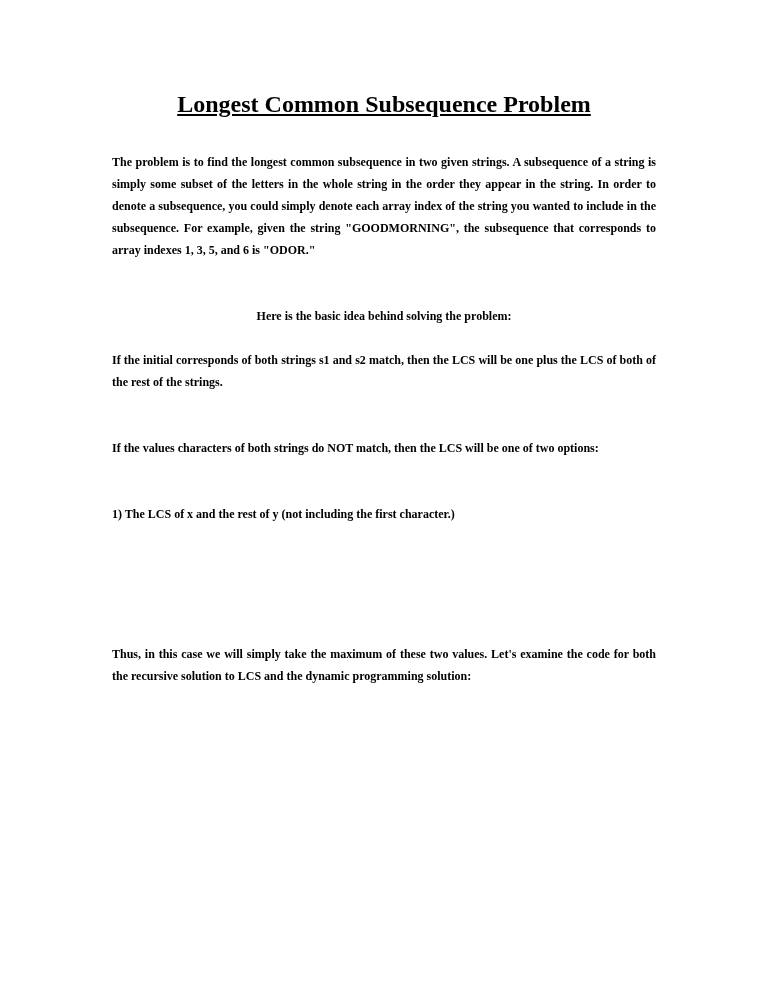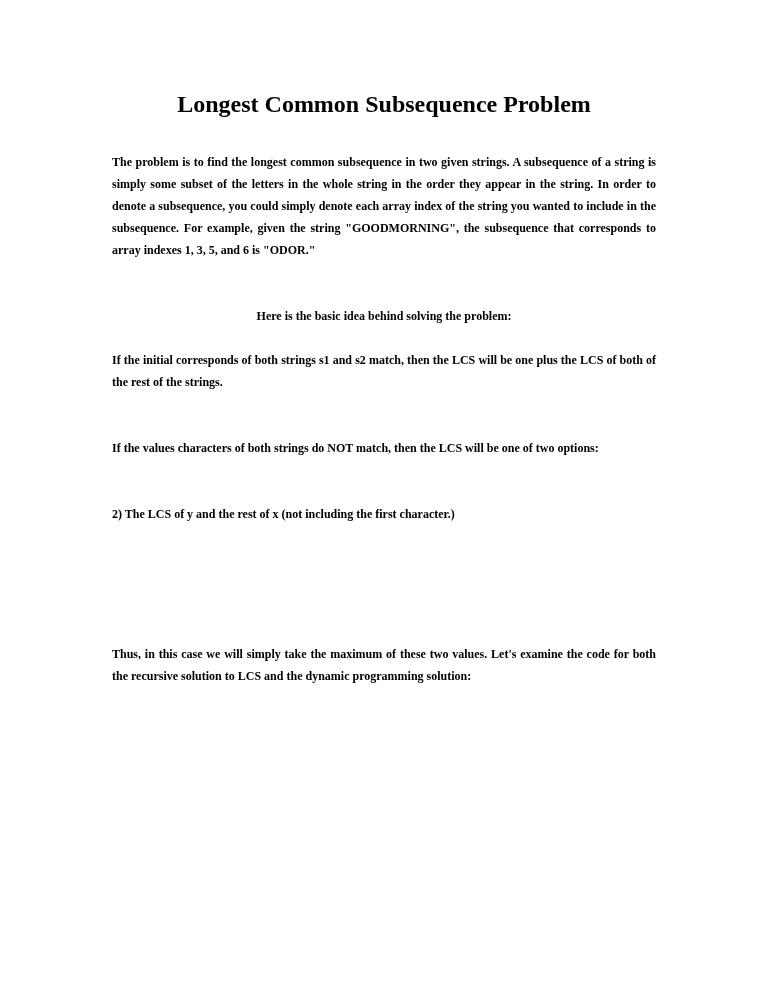--- a/index.html
+++ b/index.html
@@ -24,20 +24,21 @@
     .title {
       position: absolute;
       left: -112px;
       width: 768px;
       top: 89px;
       text-align: center;
       font-size: 24px;
       font-weight: bold;
       line-height: 30px;
       margin: 0;
+      text-decoration: underline;
     }
     .para {
       position: absolute;
       left: 0;
       width: 544px;
       margin: 0;
       font-size: 12px;
       font-weight: bold;
       line-height: 22px;
       text-align: justify;
@@ -57,17 +58,17 @@
 
   <p class="para" style="top:151px;">The problem is to find the longest common subsequence in two given strings. A subsequence of a string is simply some subset of the letters in the whole string in the order they appear in the string. In order to denote a subsequence, you could simply denote each array index of the string you wanted to include in the subsequence. For example, given the string "GOODMORNING", the subsequence that corresponds to array indexes 1, 3, 5,  and 6 is "ODOR."</p>
 
   <p class="para nojust" style="top:305px;">Here is the basic idea behind solving the problem:</p>
 
   <p class="para" style="top:349px;">If the initial corresponds of both strings s1 and s2 match, then the LCS will be one plus the LCS of both of the rest of the strings.</p>
 
   <p class="para" style="top:437px;">If the values characters of both strings do NOT match, then the LCS will be one of two options:</p>
 
   <div class="para" style="top:503px;">
-    <span class="list-item">2) The LCS of y and the rest of x (not including the first character.)</span>
+    <span class="list-item">1) The LCS of x and the rest of y (not including the first character.)</span>
   </div>
 
   <p class="para" style="top:627px;margin-top:16px;">Thus, in this case we will simply take the maximum of these two values. Let's examine the code for both the recursive solution to LCS and the dynamic programming solution:</p>
 </div>
 
 </body></html>

